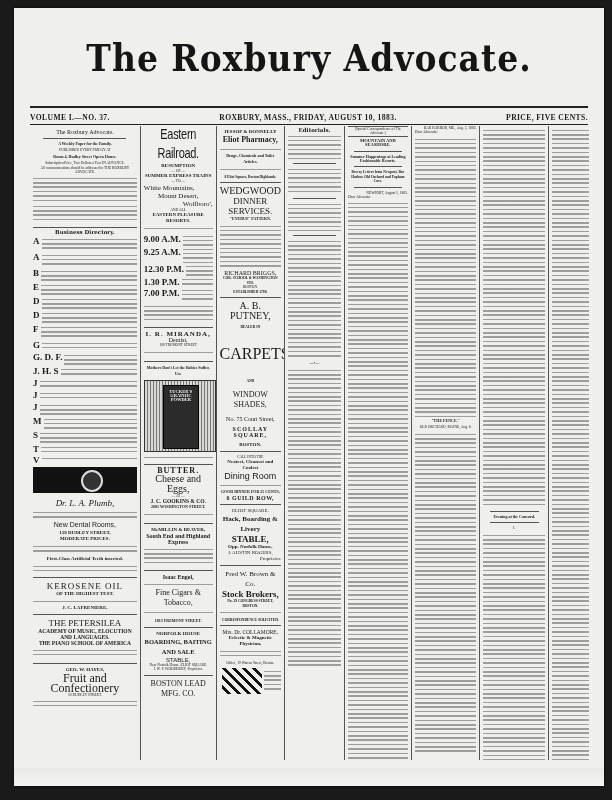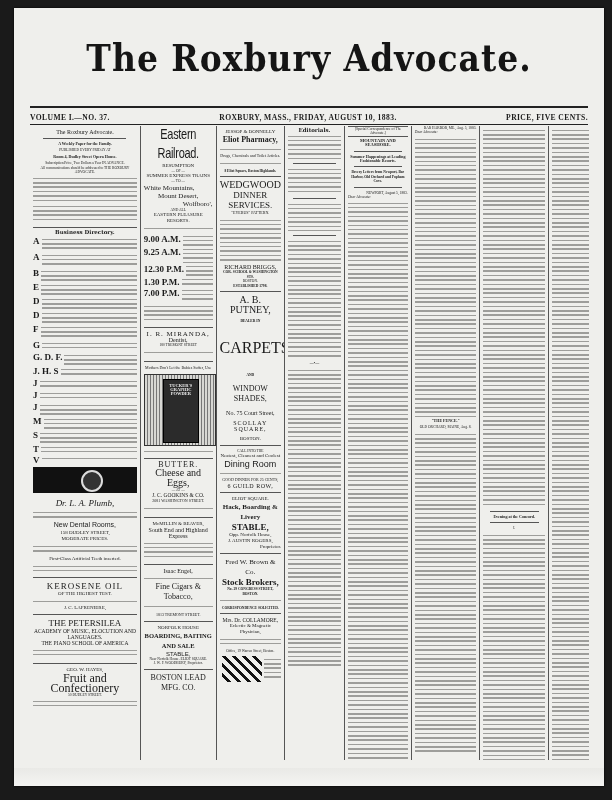--- a/index.html
+++ b/index.html
@@ -9,21 +9,21 @@
   .masthead{position:absolute;left:0;right:0;top:30px;text-align:center;}
   .masthead .title{font-family:"DejaVu Serif",serif;font-weight:bold;font-size:33px;letter-spacing:1px;color:#151515;transform:scaleY(1.15);display:inline-block;}
   .dateline{position:absolute;left:16px;right:16px;top:98px;height:14px;border-top:2px solid #222;border-bottom:1px solid #222;display:flex;justify-content:space-between;align-items:center;font-size:7.6px;font-weight:bold;letter-spacing:.4px;padding-top:2px;}
   .cols{position:absolute;left:16px;right:12px;top:118px;bottom:26px;display:flex;}
   .col{border-right:1px solid #555;padding:0 3px;overflow:hidden;font-size:3.6px;line-height:4.4px;text-align:justify;}
   .col:last-child{border-right:none;}
   .c1{width:118px}.c2{width:78px}.c3{width:70px}.c4{width:60px}.c5{width:68px}.c6{width:70px}.c7{width:70px}.c8{width:42px}
   .ad{border-bottom:1px solid #555;padding:3px 0;text-align:center;}
   .big{font-size:14px;line-height:15px;font-weight:normal;letter-spacing:-.3px;}
   .med{font-size:9px;line-height:10px;}
-  .sm{font-size:5px;line-height:6px;font-weight:normal;}
+  .sm{font-size:5px;line-height:6px;font-weight:bold;}
   .tiny{font-size:3.6px;line-height:4.4px;}
   .gothic{font-family:"DejaVu Serif",serif;font-weight:bold;}
   .hdr{font-size:5.5px;font-weight:bold;text-align:center;margin:2px 0;}
   .sub{font-size:4px;font-weight:bold;text-align:center;margin:2px 0;}
   .txt{height:var(--h);background:repeating-linear-gradient(#efefec 0 1.6px,#8f8f8c 1.6px 3.1px,#efefec 3.1px 4.4px);opacity:.85;margin:2px 0;}
   .rule{border-top:1px solid #555;margin:3px 10%;}
   .entry{display:flex;align-items:flex-start;margin:2px 0;}
   .entry .cap{font-size:9px;font-weight:bold;line-height:9px;margin-right:2px;}
   .entry .txt{flex:1;margin:0;}
   .times .t{font-size:9px;font-weight:bold;line-height:10px;margin-right:2px;}

